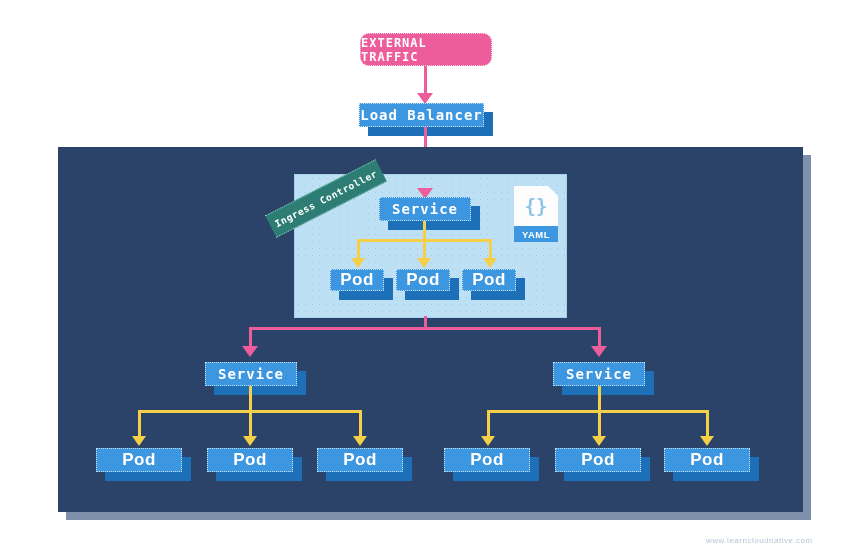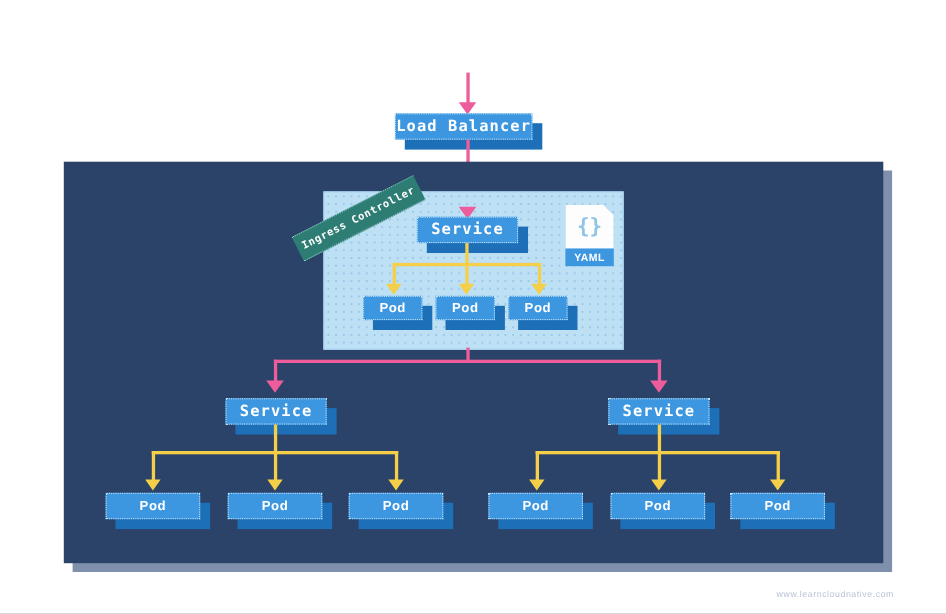--- a/index.html
+++ b/index.html
@@ -38,21 +38,21 @@
   .node .face{
     position:absolute;left:0;top:0;width:100%;height:100%;
     background:#3d97e0;
     border:1px dotted #bfe0f7;
     box-sizing:border-box;
     display:flex;align-items:center;justify-content:center;
     color:#ffffff;
     letter-spacing:1px;
   }
   .svc .face{font-family:"DejaVu Sans Mono", monospace;font-size:14px;font-weight:bold;}
-  .pod .face{font-family:"Liberation Sans", sans-serif;font-size:12px;font-weight:bold;letter-spacing:0.5px;}
+  .pod .face{font-family:"Liberation Sans", sans-serif;font-size:17px;font-weight:bold;letter-spacing:0.5px;}
   .lb .face{font-family:"DejaVu Sans Mono", monospace;font-size:14px;font-weight:bold;}
 
   
   .ext{
     position:absolute;left:360px;top:33px;width:132px;height:33px;
     background:#ed5c9b;
     border:1px dotted #ffd3e6;
     border-radius:9px;
     box-sizing:border-box;
     display:flex;align-items:center;justify-content:center;
@@ -111,20 +111,23 @@
     position:absolute;left:706px;top:536px;
     color:#b9c4d6;font-size:8px;letter-spacing:0.5px;
     font-family:Liberation Sans, sans-serif;
   }
 </style>
 </head>
 <body>
 
 <div id="canvas">
 
+  <div class="ext">
+    <span>EXTERNAL TRAFFIC</span>
+  </div>
 
   <div class="conn v pink" style="left:424px;top:66px;height:30px;"></div>
   <div class="arrow arrow-pink" style="left:417px;top:93px;"></div>
 
   <div class="node lb" style="left:359px;top:103px;width:125px;height:24px;">
     <div class="shadow"></div>
     <div class="face">
       <span>Load Balancer</span>
     </div>
   </div>

